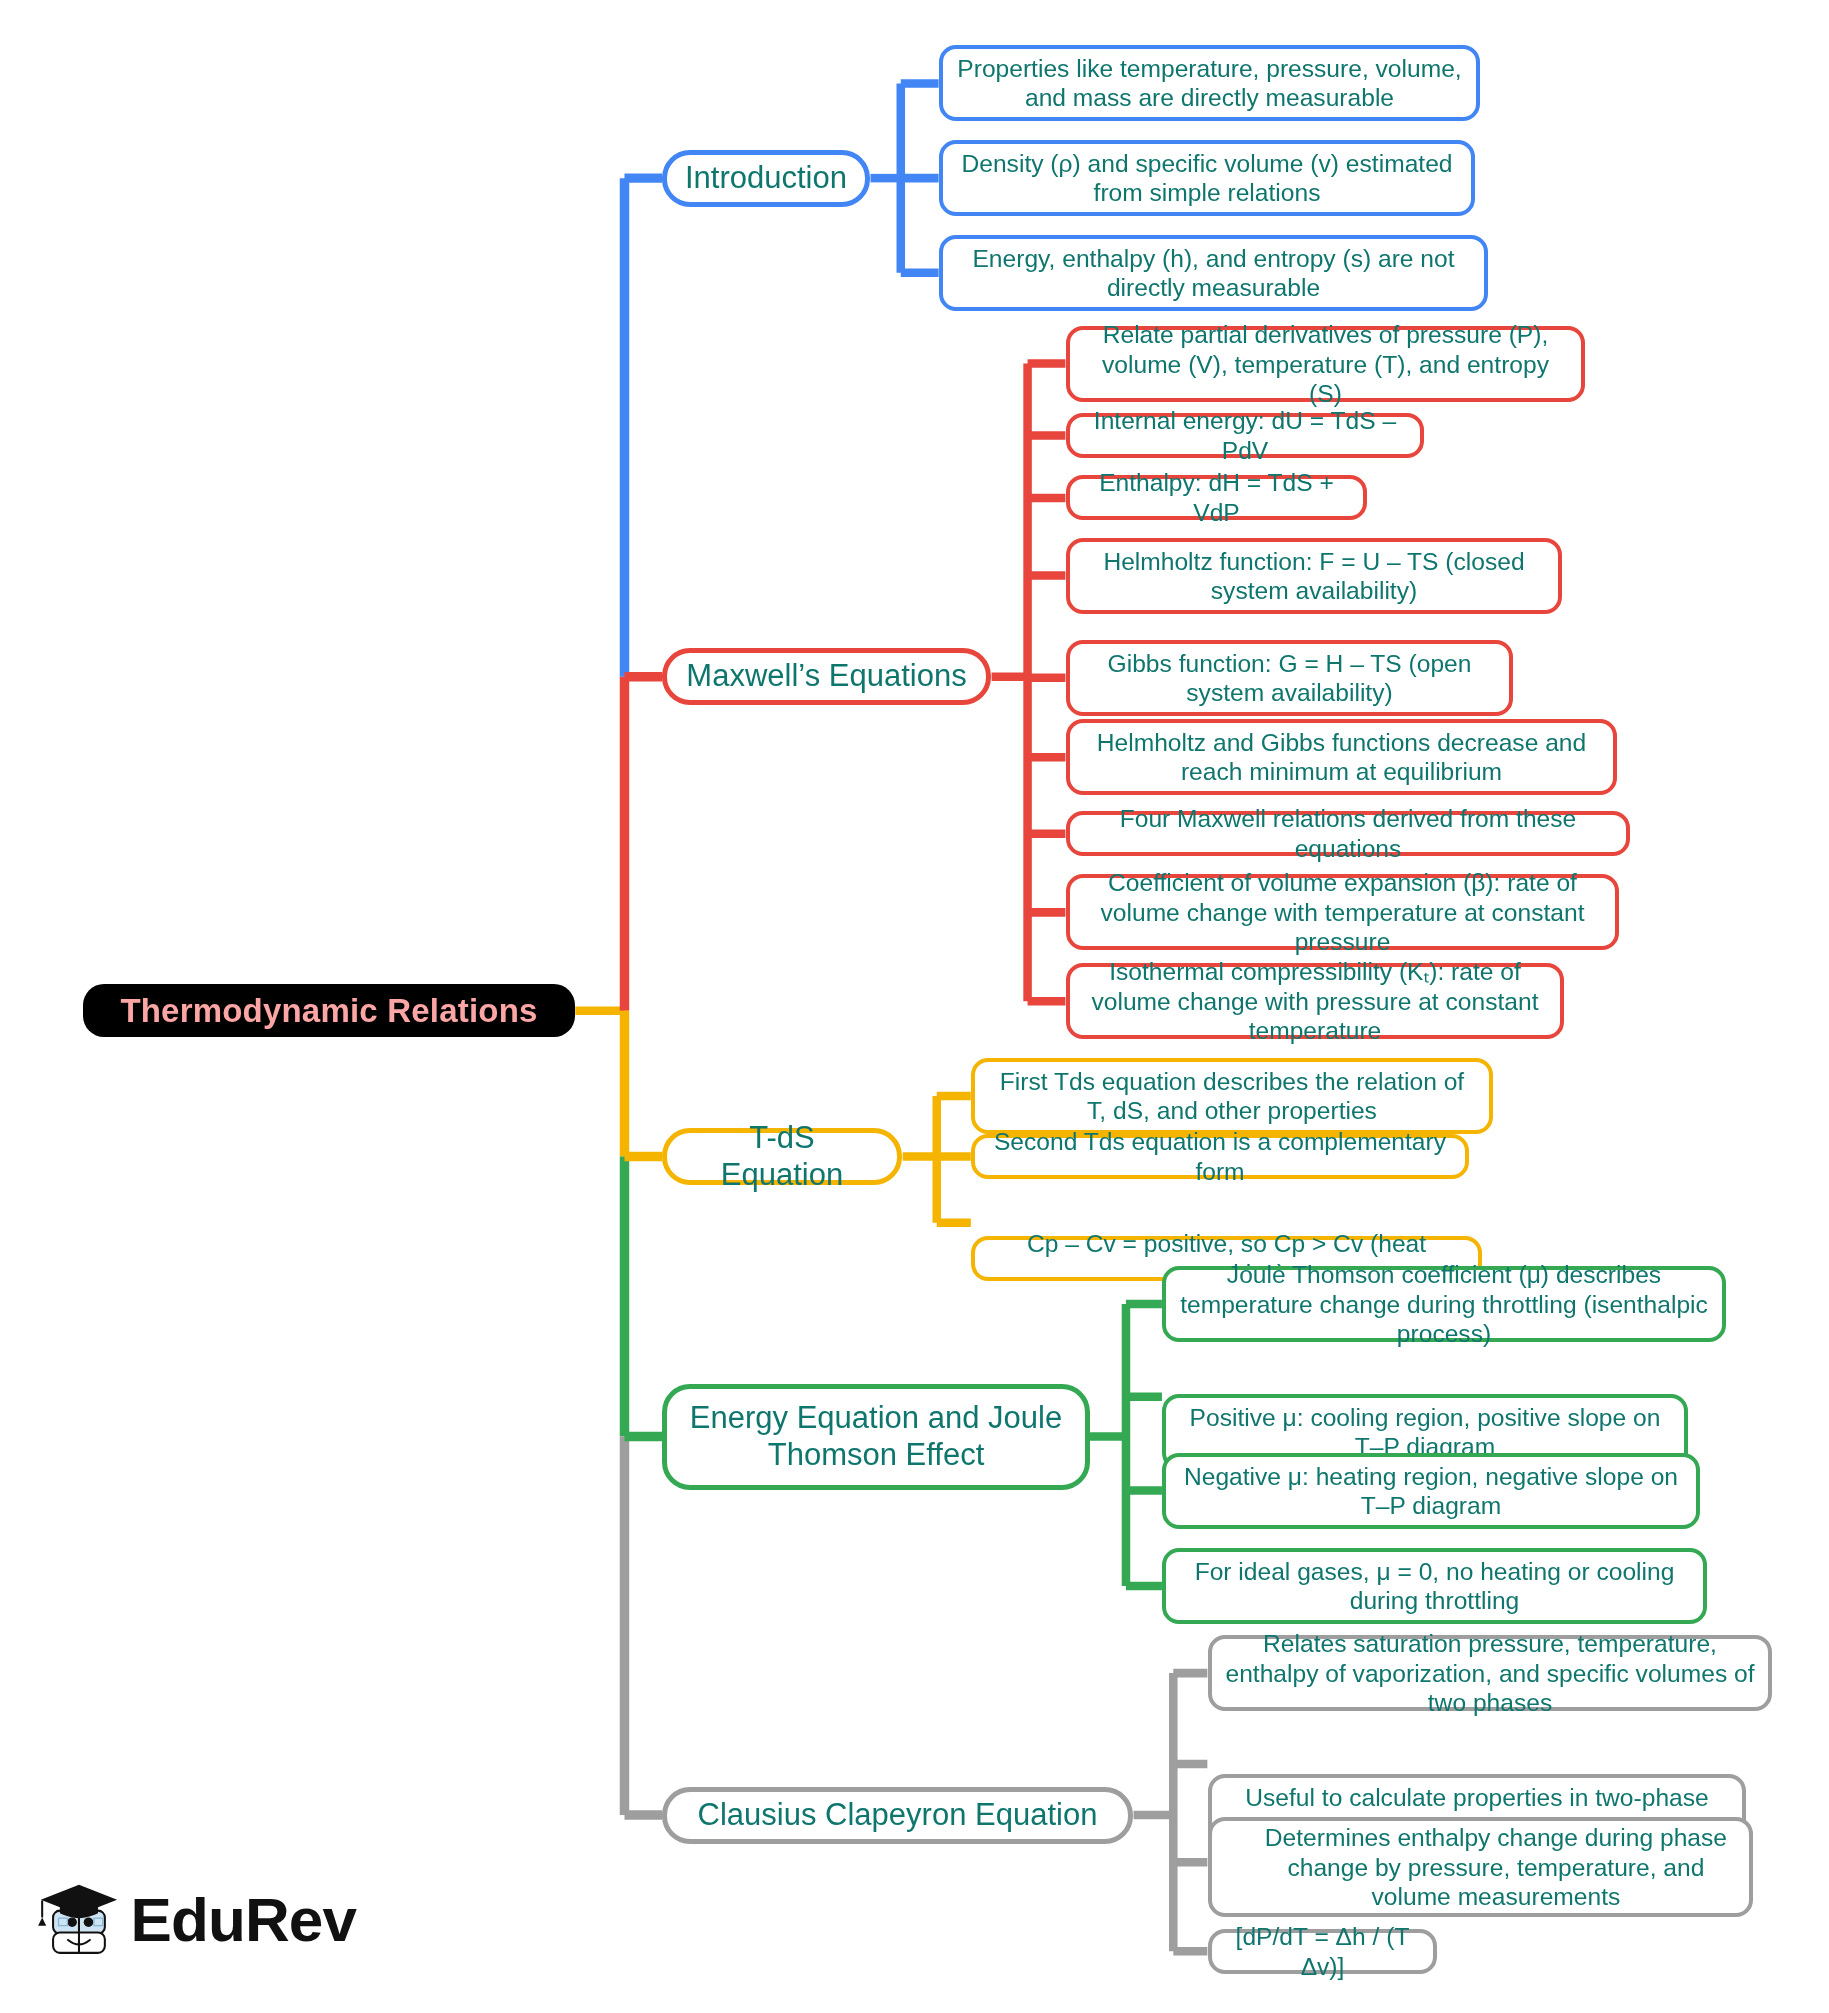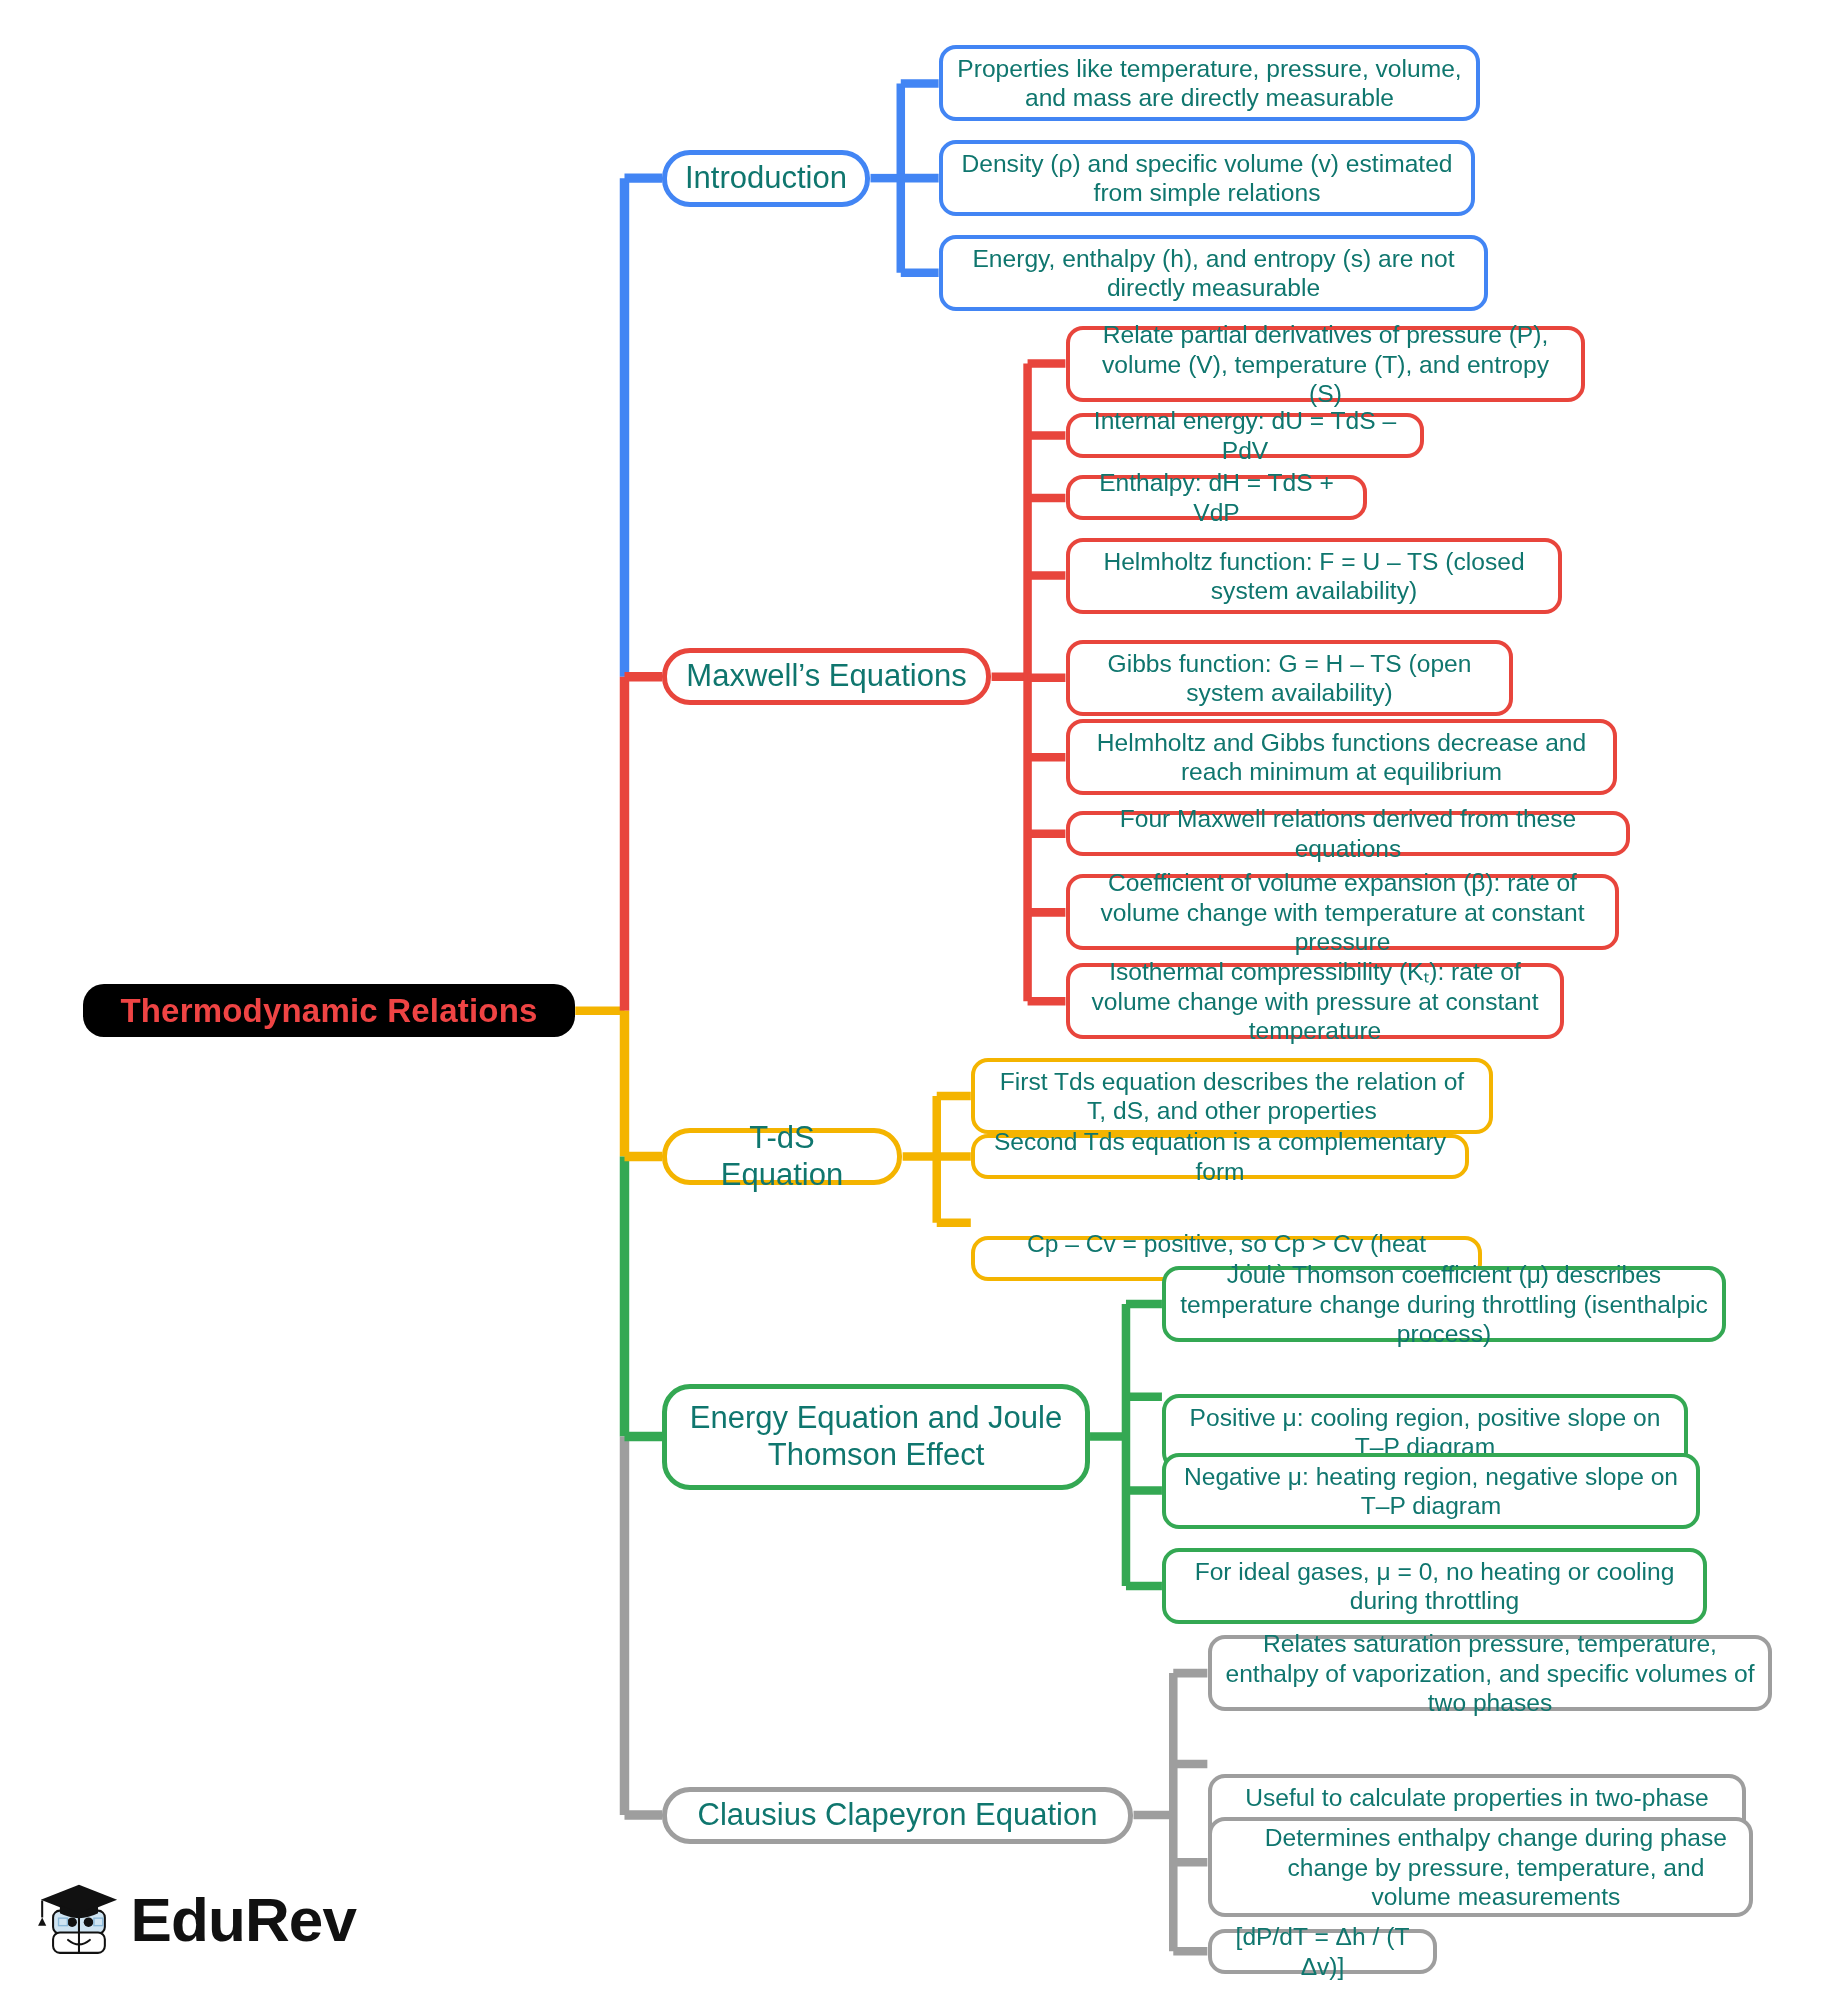--- a/index.html
+++ b/index.html
@@ -35,21 +35,21 @@
     align-items: center;
     justify-content: center;
     text-align: center;
     line-height: 1.18;
     color: #0f766e;
   }
   
   .root-node {
     position: absolute;
     background: #000000;
-    color: #ef4444;
+    color: #fca5a5;
     font-weight: bold;
     display: flex;
     align-items: center;
     justify-content: center;
     border-radius: 21px;
     font-size: 33px;
     letter-spacing: 0.2px;
     left: 83px;
     top: 984px;
     width: 492px;

